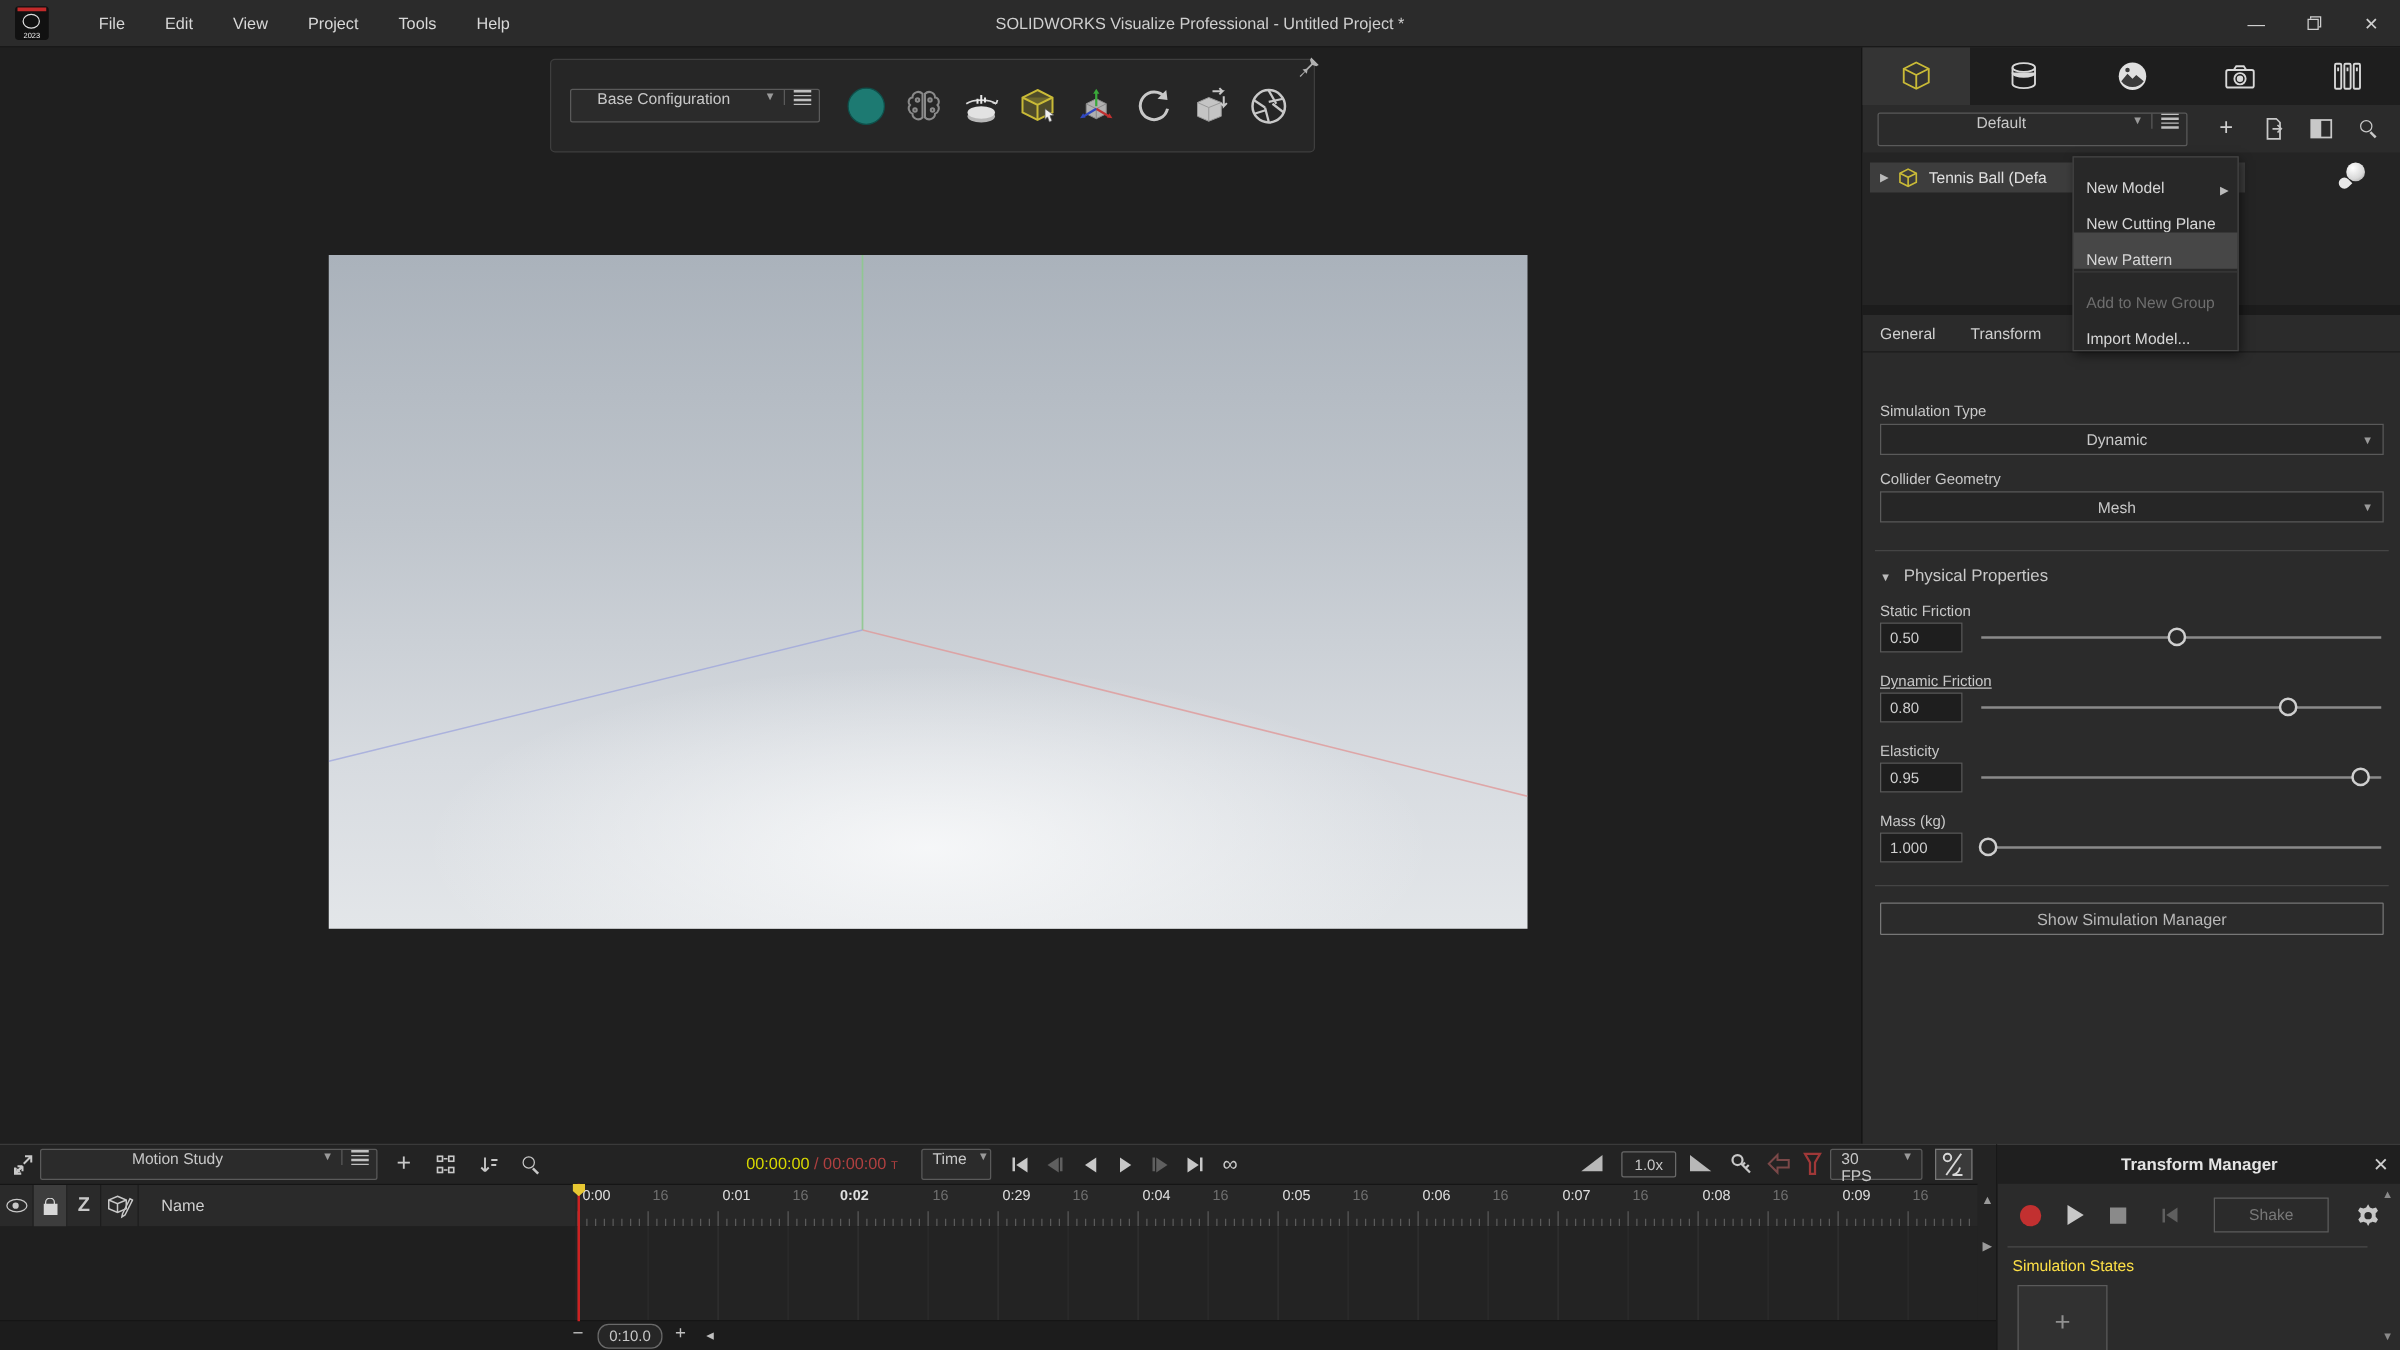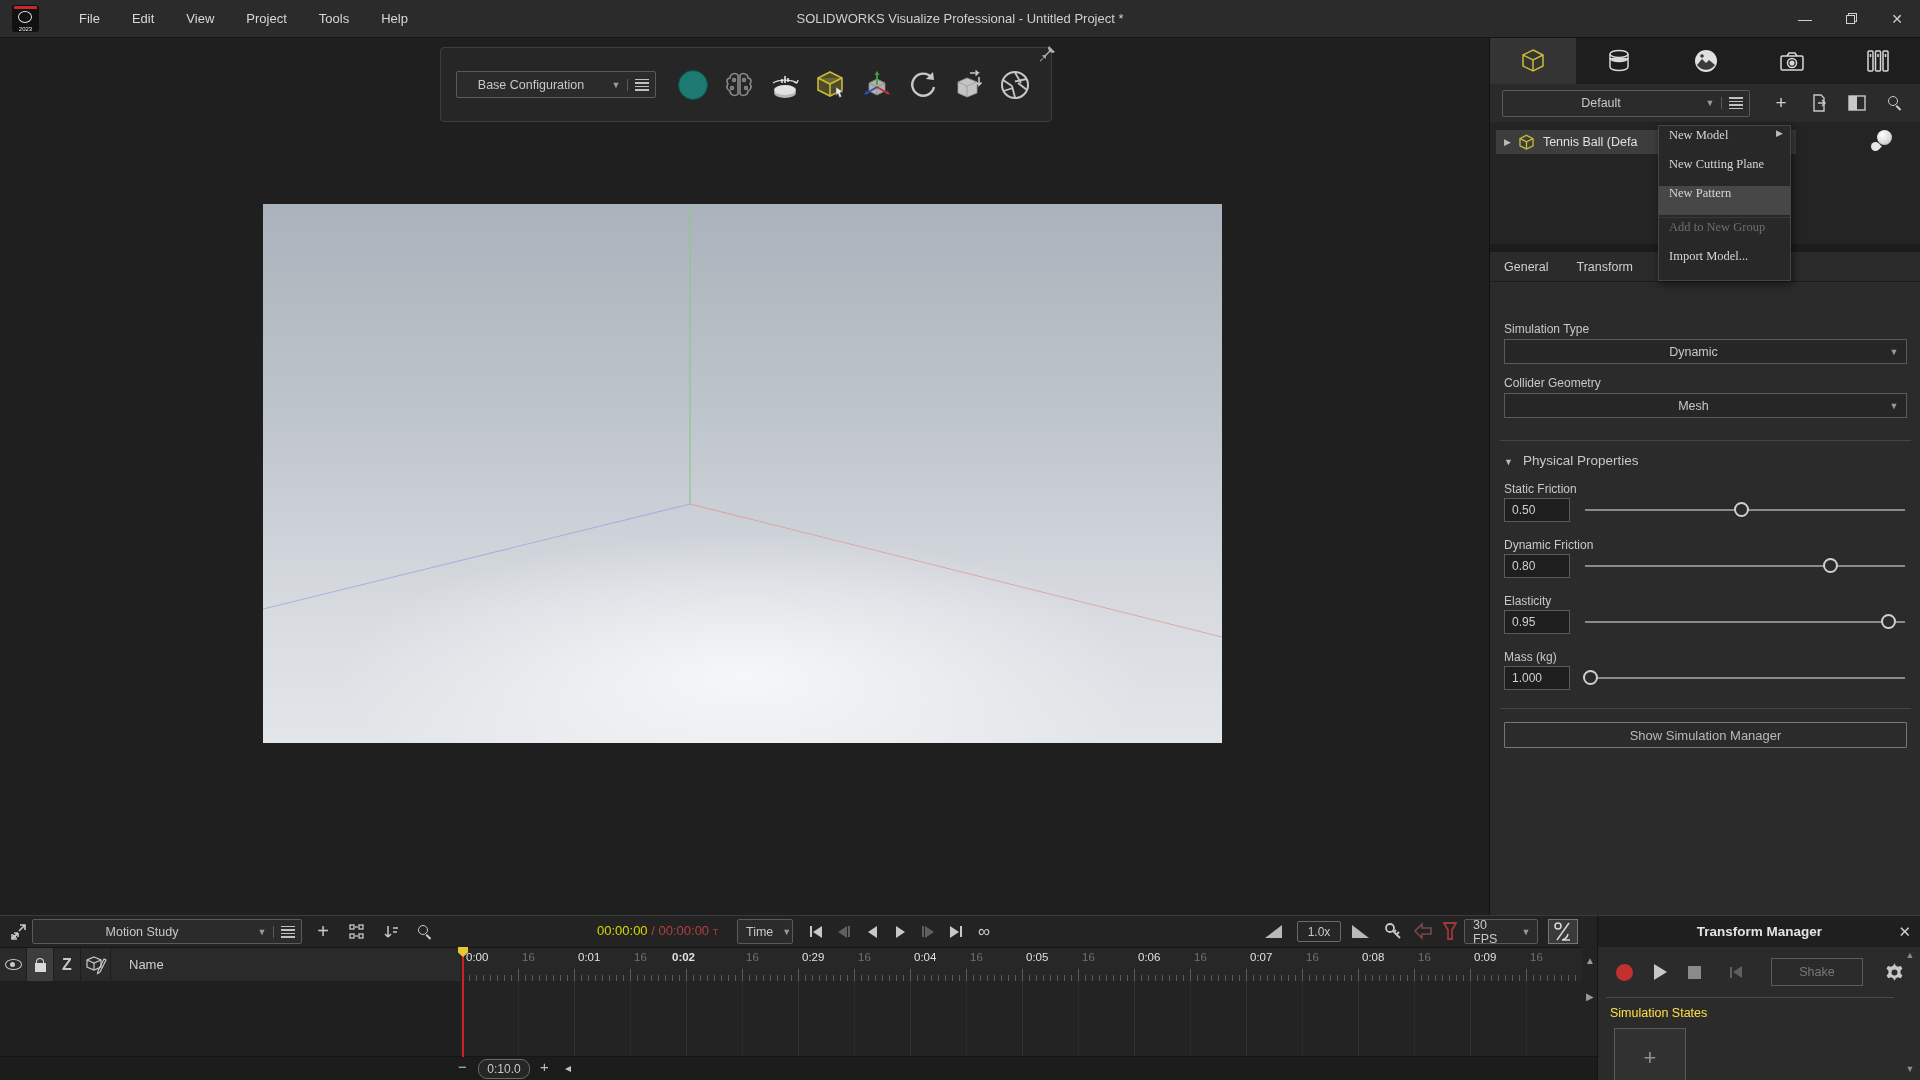--- a/index.html
+++ b/index.html
@@ -23,21 +23,21 @@
   .win-controls { margin-left:auto; display:flex; height:38px; }
   .win-btn { width:46px; height:38px; display:flex; align-items:center; justify-content:center; color:#cfcfcf; font-size:14px; }
   .restore-glyph { position:relative; width:11px; height:11px; }
   .restore-glyph .b { position:absolute; width:9px; height:9px; border:1px solid #cfcfcf; background:transparent; }
   .restore-glyph .b1 { right:0; top:0; }
   .restore-glyph .b2 { left:0; bottom:0; background:#2b2b2b; }
 
   
   #main-toolbar { left:440px; top:47px; width:612px; height:75px; background:#262626;
     border:1px solid #3e3e3e; border-radius:4px; display:flex; align-items:center; }
-  .combo { display:flex; align-items:center; border:1px solid #5a5a5a; border-radius:2px; background:#2b2b2b; height:27px; }
+  .combo { display:flex; align-items:flex-start; border:1px solid #5a5a5a; border-radius:2px; background:#2b2b2b; height:27px; }
   .combo .val { display:flex; align-items:center; justify-content:center; font-size:12.5px; color:#c8c8c8; padding:0 8px; }
   .combo .arrow { width:22px; display:flex; align-items:center; justify-content:center; color:#9a9a9a; font-size:9px; }
   .combo .ham { width:28px; border-left:1px solid #5a5a5a; display:flex; flex-direction:column; gap:2px;
     align-items:center; justify-content:center; }
   .ham i { display:block; width:14px; height:1.5px; background:#c0c0c0; }
   #config-combo { margin-left:15px; width:200px; }
   #config-combo .val { flex:1; }
   .tb-icons { display:flex; align-items:center; margin-left:18px; gap:9px; }
   .tb-ic { width:37px; height:37px; display:flex; align-items:center; justify-content:center; }
   .teal-circle { width:30px; height:30px; border-radius:50%; background:#1d7a72; border:1px solid #0f4f4a; }
@@ -89,21 +89,21 @@
   .slider { position:absolute; left:95px; width:320px; height:24px; }
   .slider .track { position:absolute; left:0; right:0; top:11px; height:2px; background:#8a8a8a; }
   .slider .handle { position:absolute; top:4px; width:15px; height:15px; border-radius:50%;
     border:2px solid #cfcfcf; background:#2b2b2b; margin-left:-8px; }
   .big-btn { position:absolute; left:14px; width:403px; height:26px; border:1px solid #777; background:transparent;
     color:#b8b8b8; font-size:13px; display:flex; align-items:center; justify-content:center; border-radius:1px; }
 
   
   #ctx-menu { left:1658px; top:125px; width:133px; background:#282828; border:1px solid #454545;
     box-shadow:2px 3px 8px rgba(0,0,0,.55); z-index:50; padding:2px 0; }
-  .ctx-item { height:29px; display:flex; align-items:flex-start; padding:0 10px; font-size:12.5px; color:#d6d6d6; position:relative;font-family:Liberation Serif, serif; }
+  .ctx-item { height:29px; display:flex; align-items:flex-end; padding:0 10px; font-size:12.5px; color:#d6d6d6; position:relative; }
   .ctx-item.hl { background:#474747; }
   .ctx-item.dis { color:#6e6e6e; }
   .ctx-item .sub { position:absolute; right:7px; font-size:9px; color:#bbb; }
   .ctx-sep { height:1px; background:#3a3a3a; margin:2px 0; }
 
   
   #timeline { left:0; top:915px; width:1597px; height:165px; background:#232323; border-top:1px solid #3a3a3a; }
   #tl-toolbar { position:absolute; left:0; top:0; width:1597px; height:31px; display:flex; align-items:center; }
   #motion-combo { margin-left:32px; width:270px; height:25px; }
   .tl-ic { width:26px; height:25px; display:flex; align-items:center; justify-content:center; color:#c8c8c8; margin-left:8px; }
@@ -437,21 +437,21 @@
         <span class="tri">▼</span><span>Physical Properties</span>
       </div>
 
       <span class="fld-label" style="top:200px;">Static Friction</span>
       <div class="num-input" style="top:216px;">0.50</div>
       <div class="slider" style="top:216px;">
         <span class="track"></span>
           <span class="handle" style="left: 49%;"></span>
       </div>
 
-      <span class="fld-label" style="top:256px;">Dynamic Friction</span>
+      <span class="fld-label" style="top:256px;text-decoration:underline;">Dynamic Friction</span>
       <div class="num-input" style="top:272px;">0.80</div>
       <div class="slider" style="top:272px;">
         <span class="track"></span>
           <span class="handle" style="left: 77%;"></span>
       </div>
 
       <span class="fld-label" style="top:312px;">Elasticity</span>
       <div class="num-input" style="top:328px;">0.95</div>
       <div class="slider" style="top:328px;">
         <span class="track"></span>

